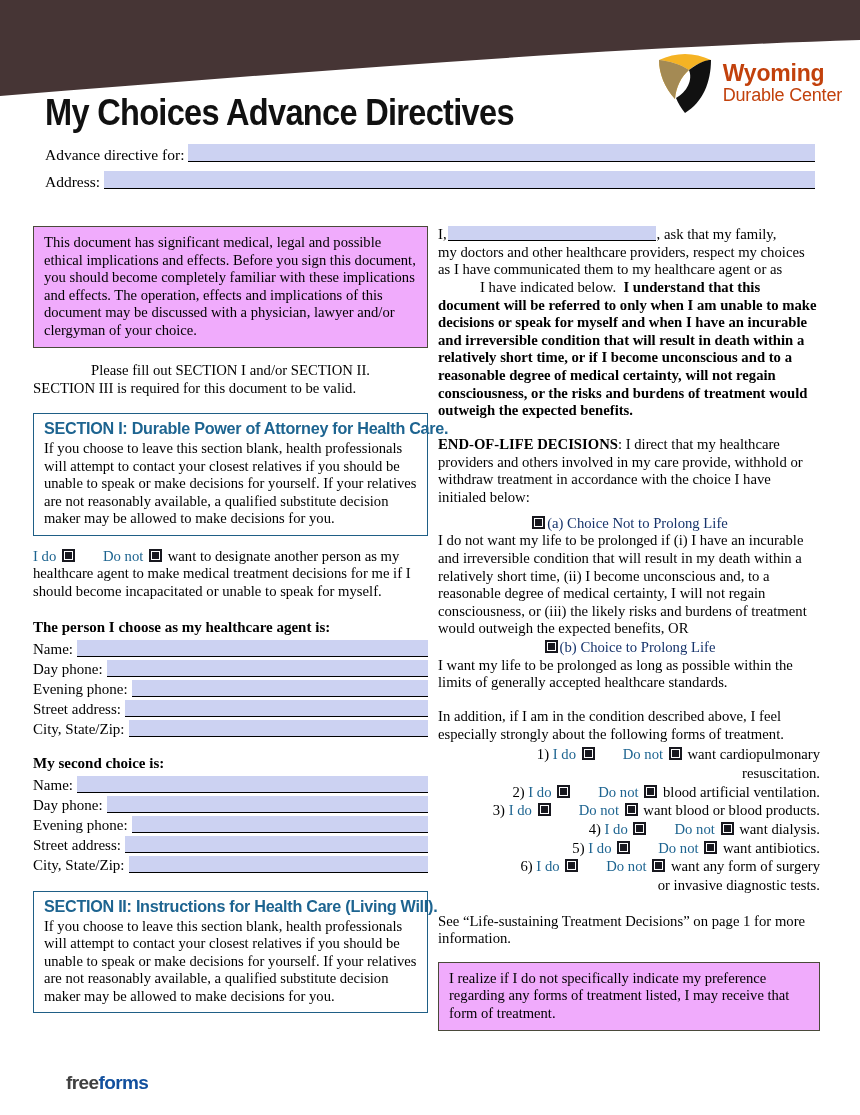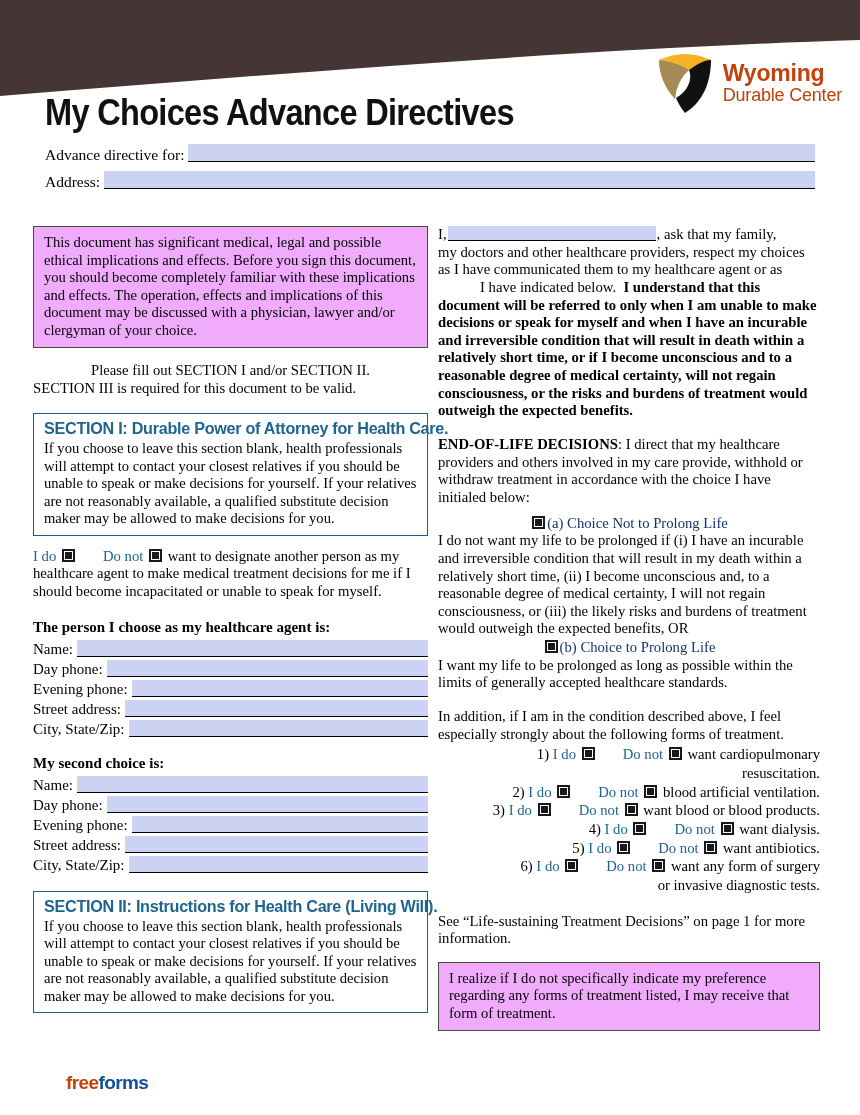--- a/index.html
+++ b/index.html
@@ -85,21 +85,21 @@
   
   .tlist{margin:2px 0 0 0;padding:0;list-style:none;font-size:14.7px;line-height:1.27;text-align:right;}
   .tlist li{padding-left:34px;text-indent:-16px;}
 
   
   #freeforms{
     position:absolute;left:66px;top:1072px;
     font-family:"Liberation Sans","DejaVu Sans",sans-serif;
     font-size:19px;font-weight:bold;letter-spacing:-0.6px;
   }
-  #freeforms .free{color:#c2410c;}
+  #freeforms .free{color:#404040;}
   #freeforms .forms{color:#12509e;}
 
   .ind-a{display:block;text-indent:0;padding-left:60px;}
   .sp{display:inline-block;width:42px;}
   .sp-sm{display:inline-block;width:26px;}
 </style>
 </head>
 <body>
 
 <div id="header-band">

